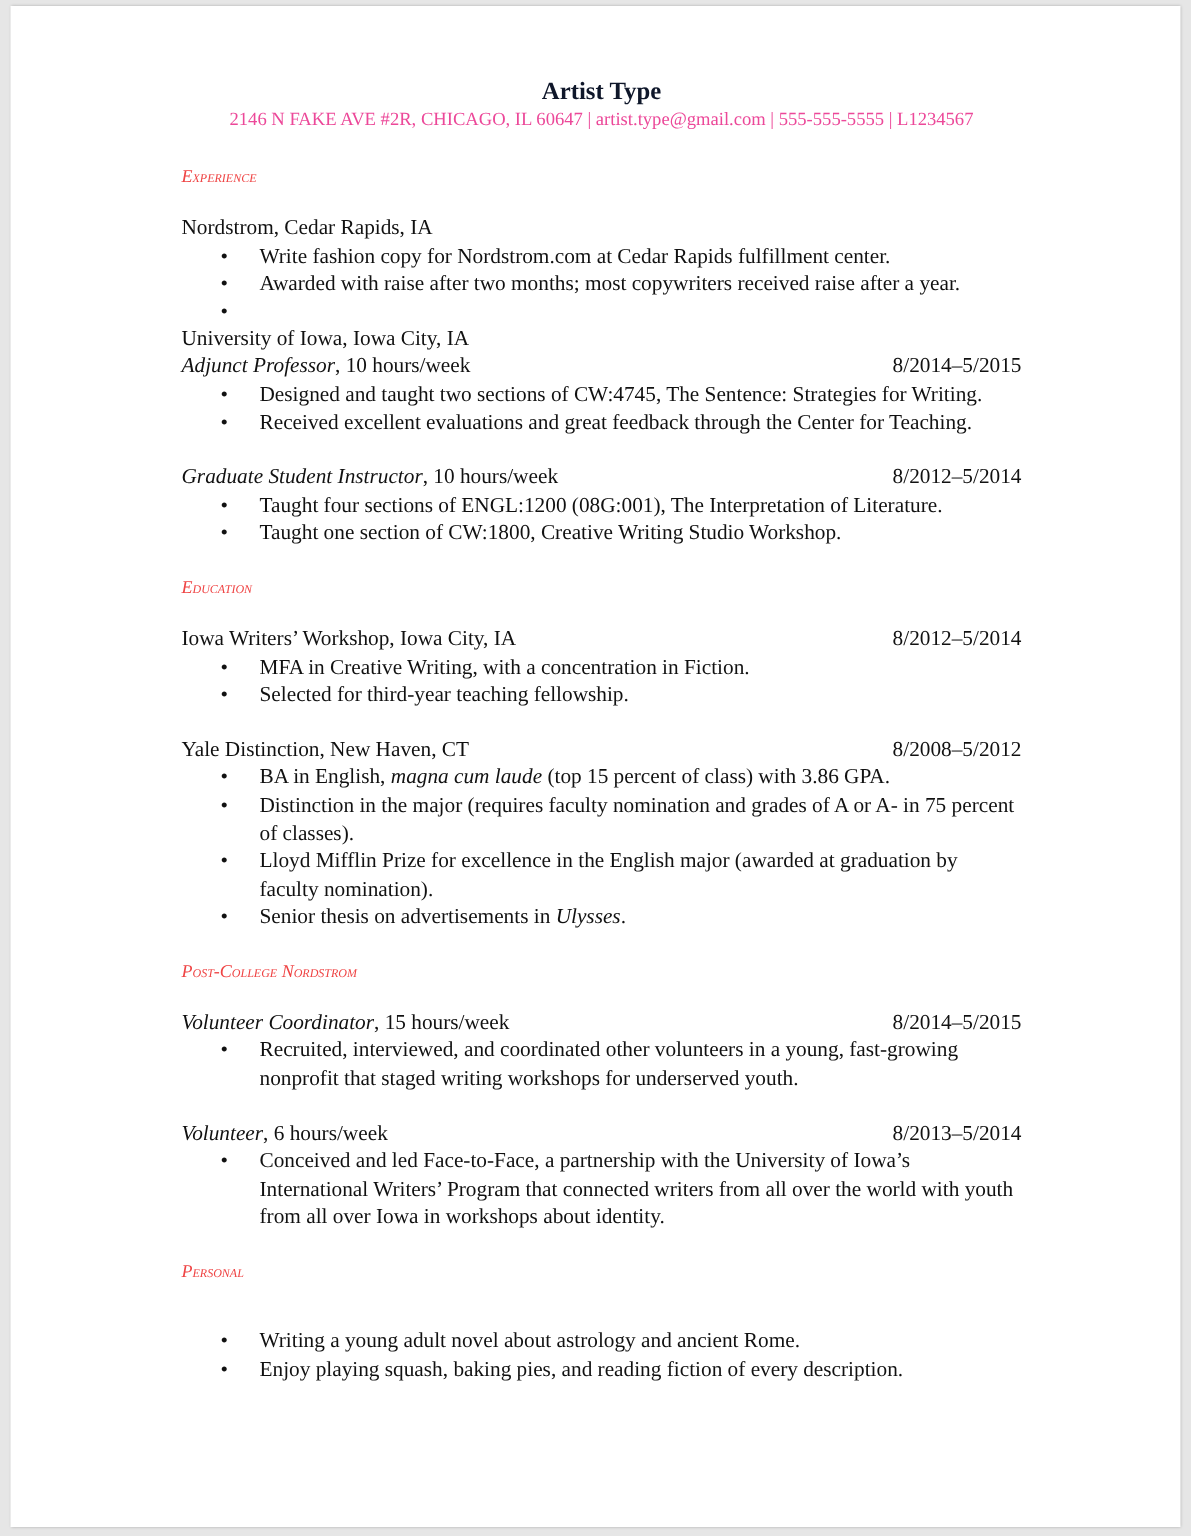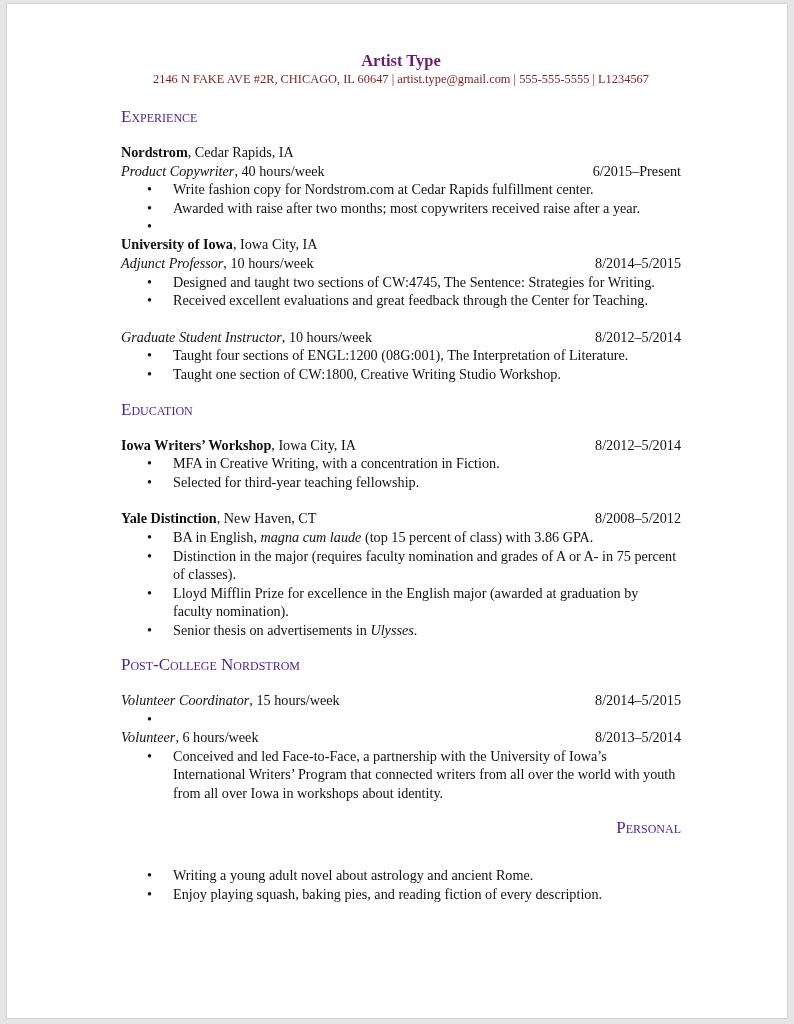--- a/index.html
+++ b/index.html
@@ -23,42 +23,43 @@
     left: 114px;
     top: 47px;
     width: 560px;
     font-size: 14.2px;
     line-height: 18.6px;
   }
   .name {
     text-align: center;
     font-weight: bold;
     font-size: 16.5px;
-    color: #701a75;
+    color: #0f172a;
     line-height: 20px;
   }
   .contact {
     text-align: center;
     font-size: 12.4px;
-    color: #7f1d1d;
+    color: #ec4899;
     line-height: 16px;
     white-space: nowrap;
     margin-left: -16px;
     margin-right: -16px;
   }
   .section-heading {
     font-variant: small-caps;
-    font-size: 17px;
+    font-size: 12px;
     line-height: 20px;
     margin-top: 16px;
     margin-bottom: 16px;
-    color: #4c1d95;
+    color: #ef4444;
+    font-style: italic;
   }
   .org-line { white-space: nowrap; }
-  .org-name { font-weight: bold; text-align: right; }
+  .org-name { font-weight: normal; text-align: right; }
   .row {
     display: flex;
     justify-content: space-between;
     white-space: nowrap;
   }
   .role { font-style: italic; }
   ul.bullets {
     list-style: none;
     margin: 0;
     padding: 0;
@@ -83,24 +84,20 @@
 <div class="page">
   <div class="content">
 
     <div class="name">Artist Type</div>
     <div class="contact">2146 N FAKE AVE #2R, CHICAGO, IL 60647 | artist.type@gmail.com | 555-555-5555 | L1234567</div>
 
     <div class="section-heading" style="margin-top:20px;">Experience</div>
 
     <div class="entry">
       <div class="org-line"><span class="org-name">Nordstrom</span><span>, Cedar Rapids, IA</span></div>
-      <div class="row">
-        <span><span class="role">Product Copywriter</span><span>, 40 hours/week</span></span>
-        <span>6/2015–Present</span>
-      </div>
       <ul class="bullets">
         <li><span class="dot">•</span><span>Write fashion copy for Nordstrom.com at Cedar Rapids fulfillment center.</span></li>
         <li><span class="dot">•</span><span>Awarded with raise after two months; most copywriters received raise after a year.</span></li>
         <li><span class="dot">•</span></li>
       </ul>
     </div>
 
     <div class="entry">
       <div class="org-line"><span class="org-name">University of Iowa</span><span>, Iowa City, IA</span></div>
       <div class="row">
@@ -151,34 +148,34 @@
     </div>
 
     <div class="section-heading">Post-College Nordstrom</div>
 
     <div class="entry">
       <div class="row">
         <span><span class="role">Volunteer Coordinator</span><span>, 15 hours/week</span></span>
         <span>8/2014–5/2015</span>
       </div>
       <ul class="bullets">
-        <li><span class="dot">•</span></li>
+        <li><span class="dot">•</span><span>Recruited, interviewed, and coordinated other volunteers in a young, fast-growing nonprofit that staged writing workshops for underserved youth.</span></li>
       </ul>
     </div>
 
     <div class="entry last">
       <div class="row">
         <span><span class="role">Volunteer</span><span>, 6 hours/week</span></span>
         <span>8/2013–5/2014</span>
       </div>
       <ul class="bullets">
         <li><span class="dot">•</span><span>Conceived and led Face-to-Face, a partnership with the University of Iowa’s International Writers’ Program that connected writers from all over the world with youth from all over Iowa in workshops about identity.</span></li>
       </ul>
     </div>
 
-    <div class="section-heading" style="margin-bottom:0;text-align:right;">Personal</div>
+    <div class="section-heading" style="margin-bottom:0;">Personal</div>
     <ul class="bullets personal-list" style="margin-top:28px;">
       <li><span class="dot">•</span><span>Writing a young adult novel about astrology and ancient Rome.</span></li>
       <li><span class="dot">•</span><span>Enjoy playing squash, baking pies, and reading fiction of every description.</span></li>
     </ul>
 
   </div>
 </div>
 
 </body></html>

